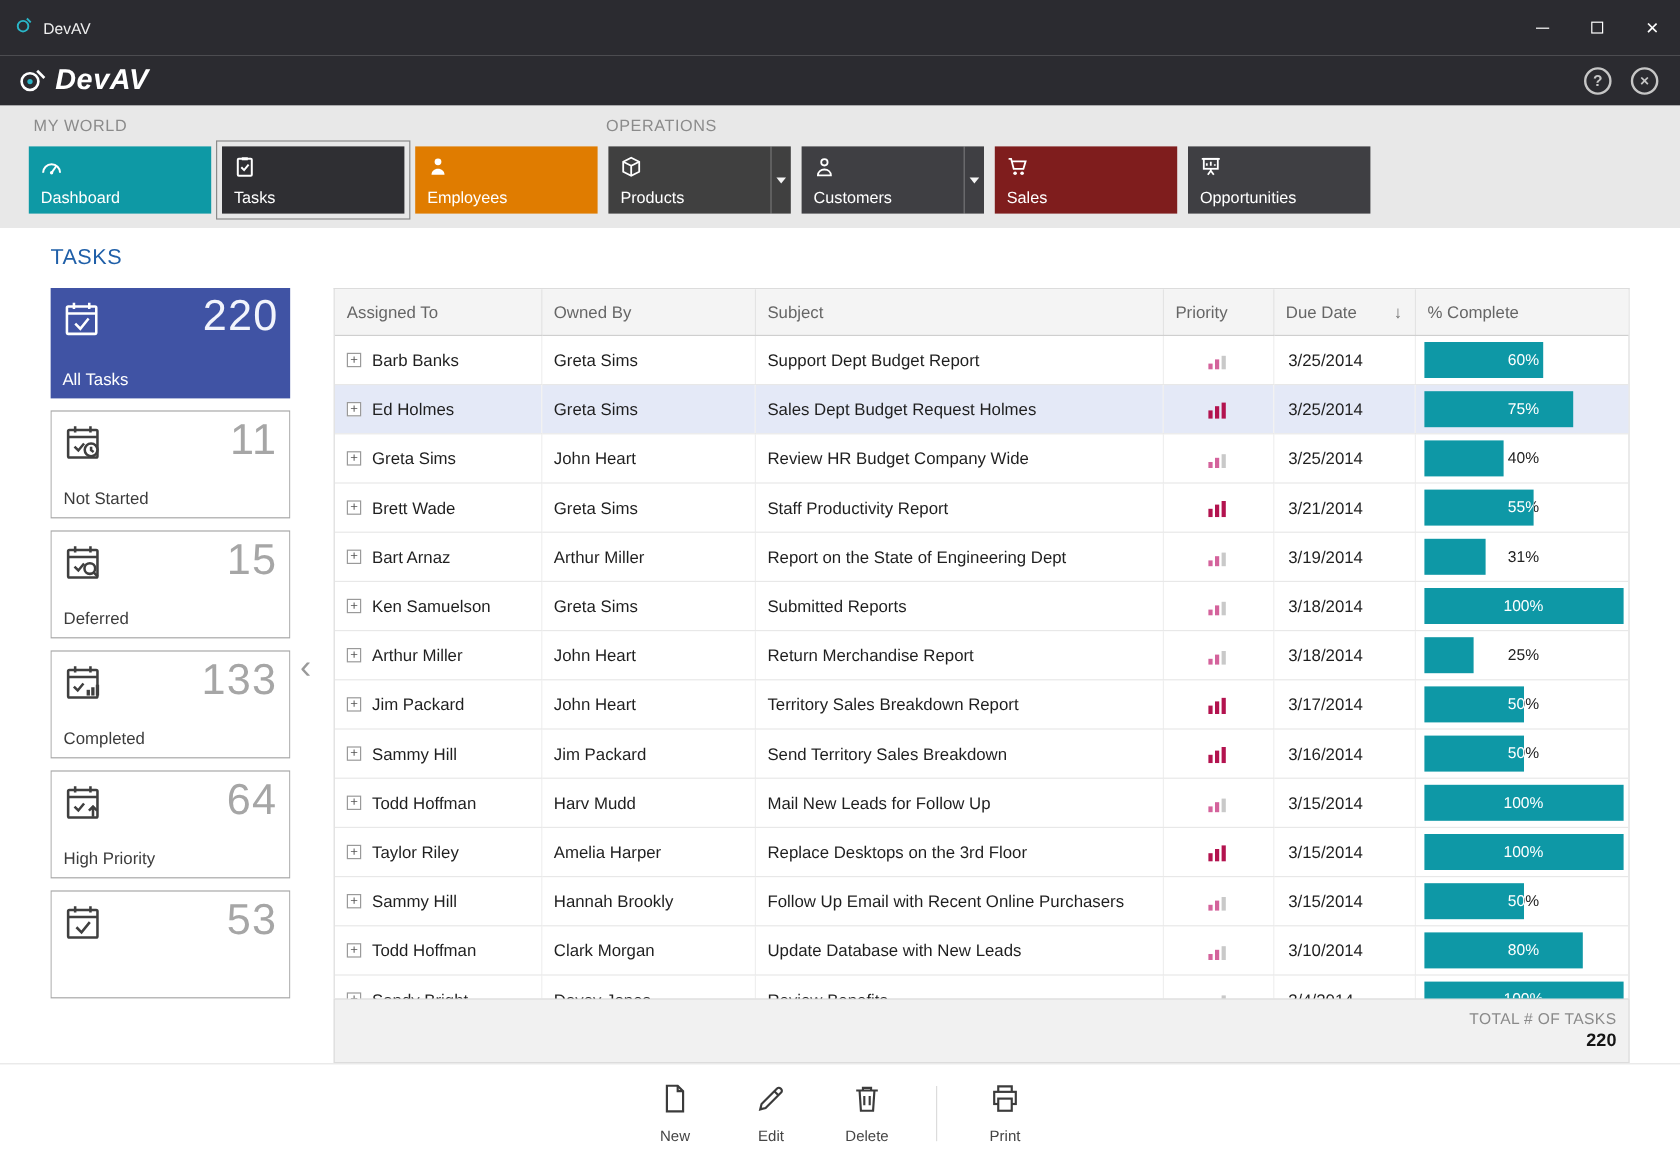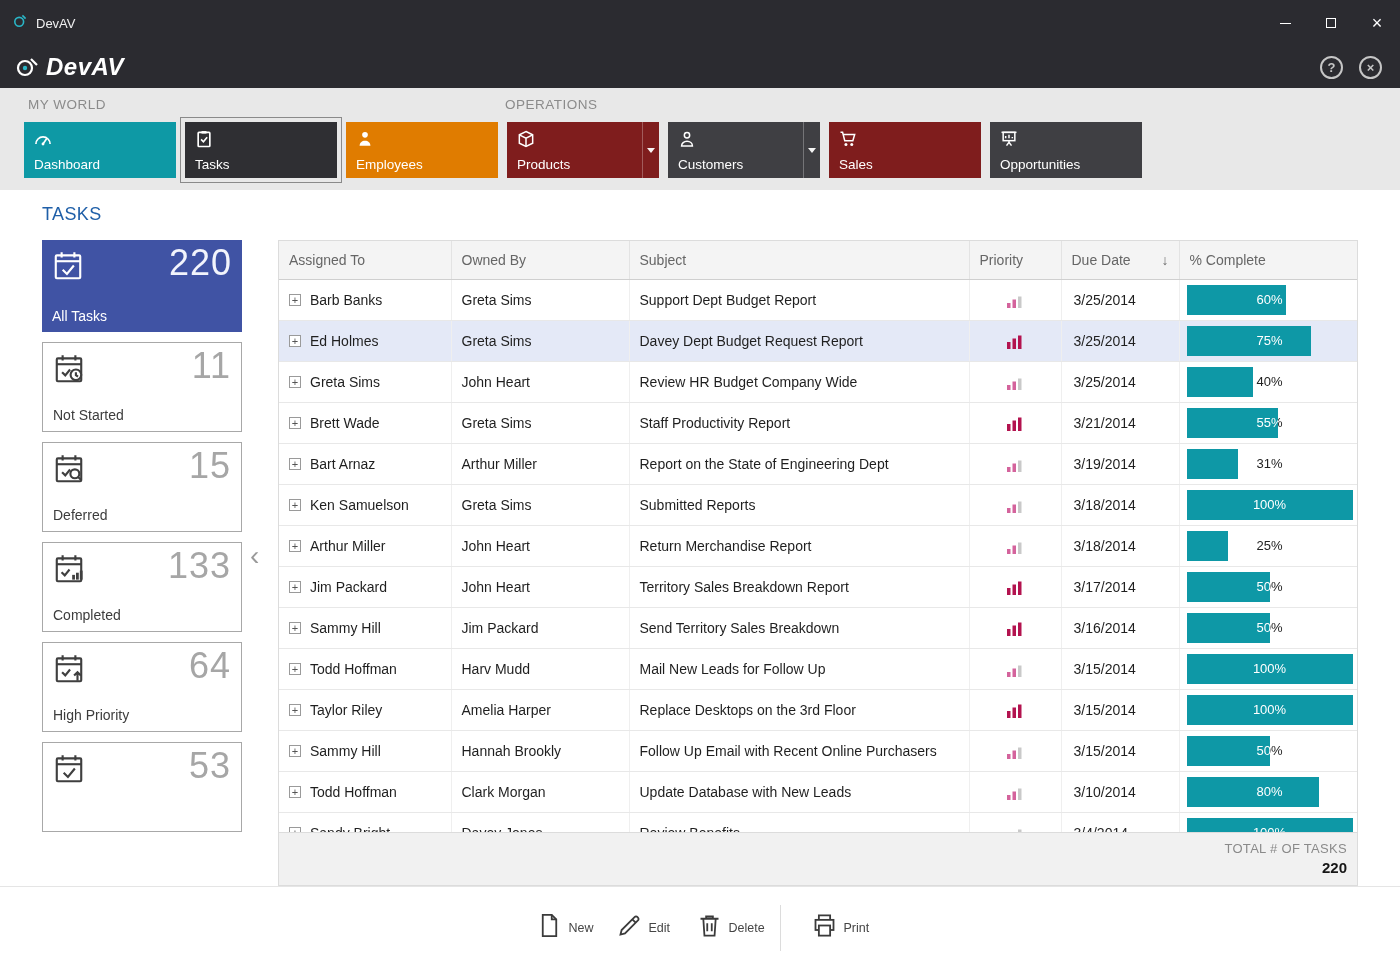--- a/index.html
+++ b/index.html
@@ -77,21 +77,21 @@
   .pdark{color:#222}
   .plight{color:#fff}
 
   .table-footer{height:54px;background:#f1f1f1;border:1px solid #dcdcdc;text-align:right;padding:8px 10px 0}
   .tf-label{font-size:13px;color:#8a8a8a;letter-spacing:.3px}
   .tf-value{font-size:15px;font-weight:700;color:#161616;margin-top:3px}
 
   
   .toolbar{position:absolute;left:0;bottom:0;width:100%;height:82px;background:#fff;border-top:1px solid #e5e5e5}
   .toolbar-inner{height:100%;display:flex;align-items:center;justify-content:center;gap:26px}
-  .tb-btn{display:flex;flex-direction:row;align-items:center;gap:6px;width:54px;color:#3b3b3b;cursor:default}
+  .tb-btn{display:flex;flex-direction:column;align-items:center;gap:6px;width:54px;color:#3b3b3b;cursor:default}
   .tb-btn svg{width:27px;height:27px}
   .tb-label{font-size:12.5px;color:#454545}
   .tb-sep{width:1px;height:46px;background:#dcdcdc;margin:0 4px}
 </style>
 </head>
 <body>
 
 <div class="app">
 
   <header class="titlebar">
@@ -152,21 +152,21 @@
             </svg></span>
           <span class="tlabel">Tasks</span>
         </div>
         <div class="tile" style="background:#e07c00">
           <span class="ticon"><svg viewBox="0 0 24 24" fill="currentColor">
               <circle cx="12" cy="7" r="3.4"></circle>
               <path d="M5.5 20c0-3.6 2.9-6 6.5-6s6.5 2.4 6.5 6z"></path>
             </svg></span>
           <span class="tlabel">Employees</span>
         </div>
-        <div class="tile" style="background:#7f1d1d">
+        <div class="tile" style="background:#404040">
           <span class="ticon"><svg viewBox="0 0 24 24" fill="none" stroke="currentColor" stroke-width="1.8">
               <path d="M12 3l8 4v10l-8 4-8-4V7z"></path>
               <path d="M4 7l8 4 8-4M12 11v10"></path>
             </svg></span>
           <span class="tlabel">Products</span>
           <span class="tile-dd">
             <i class="dd-arrow"></i>
           </span>
         </div>
         <div class="tile" style="background:#3f3f43">
@@ -344,21 +344,21 @@
                 </td>
               </tr>
               <tr class="selected">
                 <td>
                   <span class="cell-first">
                     <span class="expander">+</span>
                     <span>Ed Holmes</span>
                   </span>
                 </td>
                 <td>Greta Sims</td>
-                <td>Davey Dept Budget Request Report</td>
+                <td>Sales Dept Budget Request Holmes</td>
                 <td class="c-pri"><span><svg width="18" height="14" viewBox="0 0 18 14">
                       <rect x="1" y="7" width="3.5" height="7" fill="#b3134f"></rect>
                       <rect x="6.5" y="3.5" width="3.5" height="10.5" fill="#b3134f"></rect>
                       <rect x="12" y="0.5" width="3.5" height="13.5" fill="#b3134f"></rect>
                     </svg></span></td>
                 <td class="c-date">3/25/2014</td>
                 <td class="c-pct">
                   <div class="progress">
                     <span class="plabel pdark">75%</span>
                     <div class="pfill" style="width:75%">

